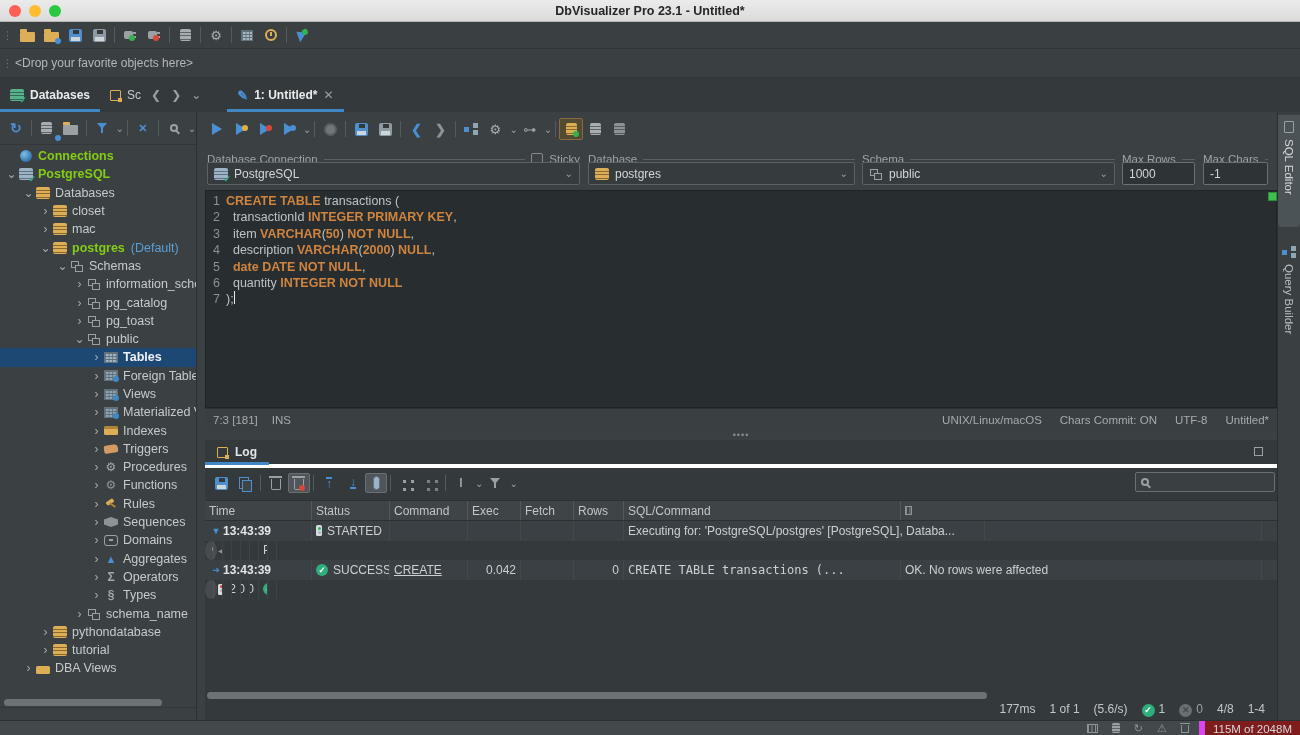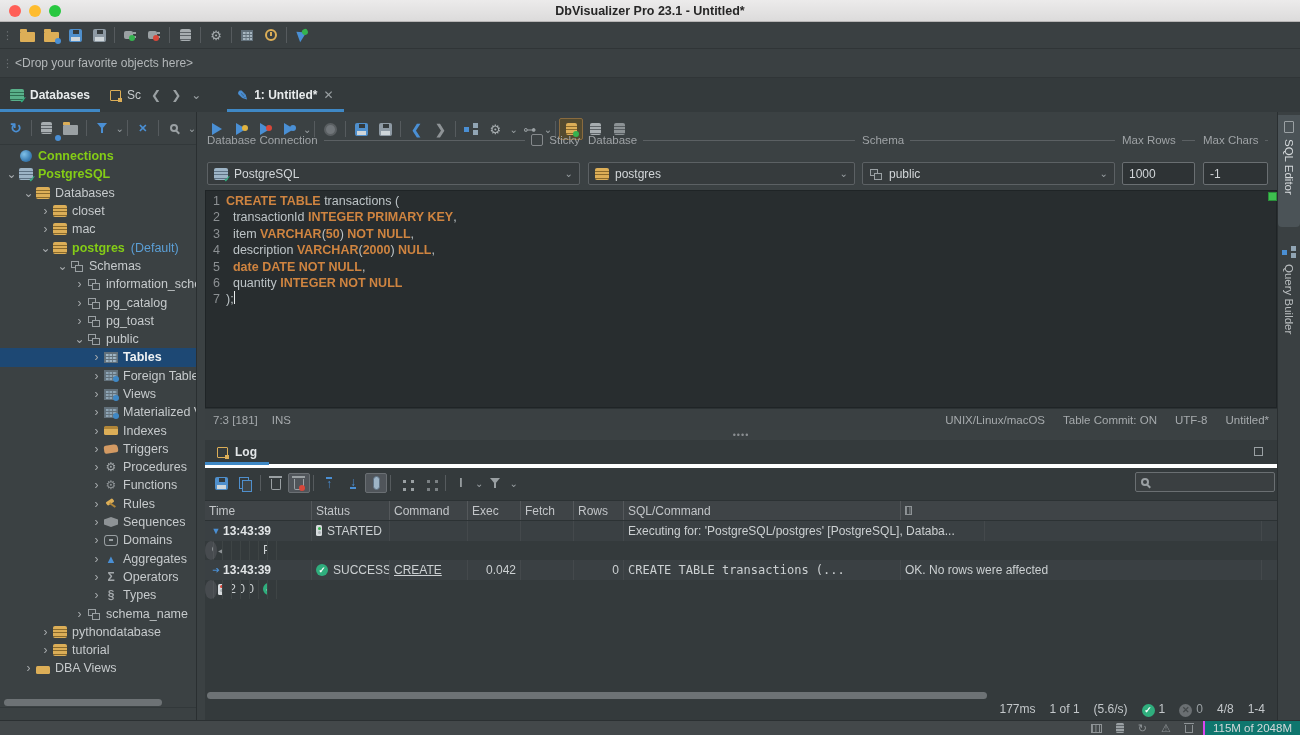--- a/index.html
+++ b/index.html
@@ -111,21 +111,21 @@
   .i-pill{width:7px;height:14px;border-radius:4px;background:#9db4c6;border:1px solid #5e7284;}
   .i-corners::before{content:"";width:3px;height:3px;background:#9aa0a3;box-shadow:8px 0 0 #9aa0a3,0 8px 0 #9aa0a3,8px 8px 0 #9aa0a3;position:absolute;left:6px;top:6px;}
   .i-corners{position:relative;width:18px;height:18px;}
   .i-pencil{width:10px;height:10px;position:relative;}
   .i-pencil::before{content:"";position:absolute;left:0;top:4px;width:10px;height:2.5px;background:#b9bdbf;transform:rotate(-45deg);}
   .hlbox2{display:inline-flex;align-items:center;justify-content:center;width:22px;height:20px;background:#50555a;border:1px solid #6a6f73;border-radius:2px;}
 
   
   .main{position:absolute;left:205px;top:112px;width:1072px;height:608px;}
   .edtoolbar{position:absolute;left:0;top:3px;width:100%;height:28px;display:flex;align-items:center;}
-  .connlabels{position:absolute;left:0;top:22px;width:100%;height:14px;color:#9fa3a6;font-size:11.5px;}
+  .connlabels{position:absolute;left:0;top:41px;width:100%;height:14px;color:#9fa3a6;font-size:11.5px;}
   .connlabels .col{position:absolute;display:flex;align-items:center;gap:6px;}
   .hline{flex:1;height:1px;background:#5b6063;}
   .cbx{width:12px;height:12px;border:1.5px solid #85898c;border-radius:2px;background:#3b4143;}
   .connfields .field{position:absolute;top:0;height:23px;background:#363b3d;border:1px solid #5c6164;border-radius:2px;display:flex;align-items:center;gap:6px;padding:0 6px;color:#d2d6d9;}
   .connfields{position:absolute;left:0;top:50px;width:100%;height:23px;}
   .field .chevr{margin-left:auto;color:#9aa0a3;font-size:10px;}
   .numfield{justify-content:flex-start;background:#2e3335 !important;border:1px solid #6a6f72 !important;}
   .editor{position:absolute;left:0;top:78px;width:100%;height:218px;background:#282d2f;border:1px solid #1f2426;font-family:"DejaVu Sans Mono",monospace;font-size:12.5px;line-height:16.4px;overflow:hidden;}
   .cline{display:flex;white-space:pre;}
   .lnum{width:14px;text-align:right;color:#8c9093;flex:0 0 14px;margin-right:6px;}
@@ -177,21 +177,21 @@
   .vtab{writing-mode:vertical-rl;display:flex;align-items:center;gap:6px;color:#b9bdbf;font-size:11.5px;padding:6px 2px;}
   .vtab.active{background:#4b5357;border-radius:0 0 4px 4px;color:#d4d8da;}
   .vt1{position:absolute;left:0;top:3px;width:22px;height:112px;}
   .vt2{position:absolute;left:0;top:128px;width:22px;height:120px;}
   .i-page{width:10px;height:12px;border:1.5px solid #9aa0a3;border-radius:1px;writing-mode:horizontal-tb;}
   .greenmark{position:absolute;left:1268px;top:192px;width:9px;height:9px;background:#3ec04f;border:1px solid #2a8f3a;}
 
   
   .bottombar{position:absolute;left:0;top:720px;width:1300px;height:15px;background:#43484a;border-top:1px solid #2b3032;display:flex;align-items:center;justify-content:flex-end;font-size:11.5px;color:#b3b7b9;}
   .bbicons{display:flex;align-items:center;gap:14px;margin-right:10px;}
-  .membox{height:100%;display:flex;align-items:center;padding:0 8px;background:#0f766e;border-left:2px solid #d946ef;color:#d4d8da;}
+  .membox{height:100%;display:flex;align-items:flex-end;padding:0 8px;background:#7f1d1d;border-left:6px solid #d946ef;color:#d4d8da;}
   .bbi{font-size:11px;color:#8e9396;}
   .i-bbgrid{width:11px;height:9px;border:1px solid #8e9396;background-image:linear-gradient(90deg,#8e9396 1px,transparent 1px);background-size:3.5px 100%;}
   .i-bbdb{width:8px;height:10px;border-radius:1.5px;background:repeating-linear-gradient(#9aa0a3 0 2.2px,#5e6468 2.2px 3px);}
   .i-bbtrash{position:relative;width:8px;height:8px;border:1.2px solid #8e9396;border-top:none;border-radius:0 0 1px 1px;margin-top:2px;}
   .i-bbtrash::before{content:"";position:absolute;top:-2.5px;left:-2px;width:10px;height:1.2px;background:#8e9396;}
 </style>
 </head>
 <body>
 
 <div id="app">
@@ -566,21 +566,21 @@
         <div class="cline"><span class="lnum">5</span><span class="pl">  </span><span class="kw">date DATE NOT NULL</span><span class="pl">,</span></div>
         <div class="cline"><span class="lnum">6</span><span class="pl">  quantity </span><span class="kw">INTEGER NOT NULL</span></div>
         <div class="cline"><span class="lnum">7</span><span class="pl">);</span><span class="caret"></span></div>
       </div>
 
     <div class="edstatus">
       <span>7:3 [181]</span>
       <span style="margin-left:14px;">INS</span>
       <span class="right">
         <span>UNIX/Linux/macOS</span>
-        <span>Table Commit: ON</span>
+        <span>Chars Commit: ON</span>
         <span>UTF-8</span>
         <span>Untitled*</span>
       </span>
     </div>
 
     <div class="splitter">••••</div>
 
     <div class="logpanel">
       <div class="logtabs">
         <div class="logtab">

